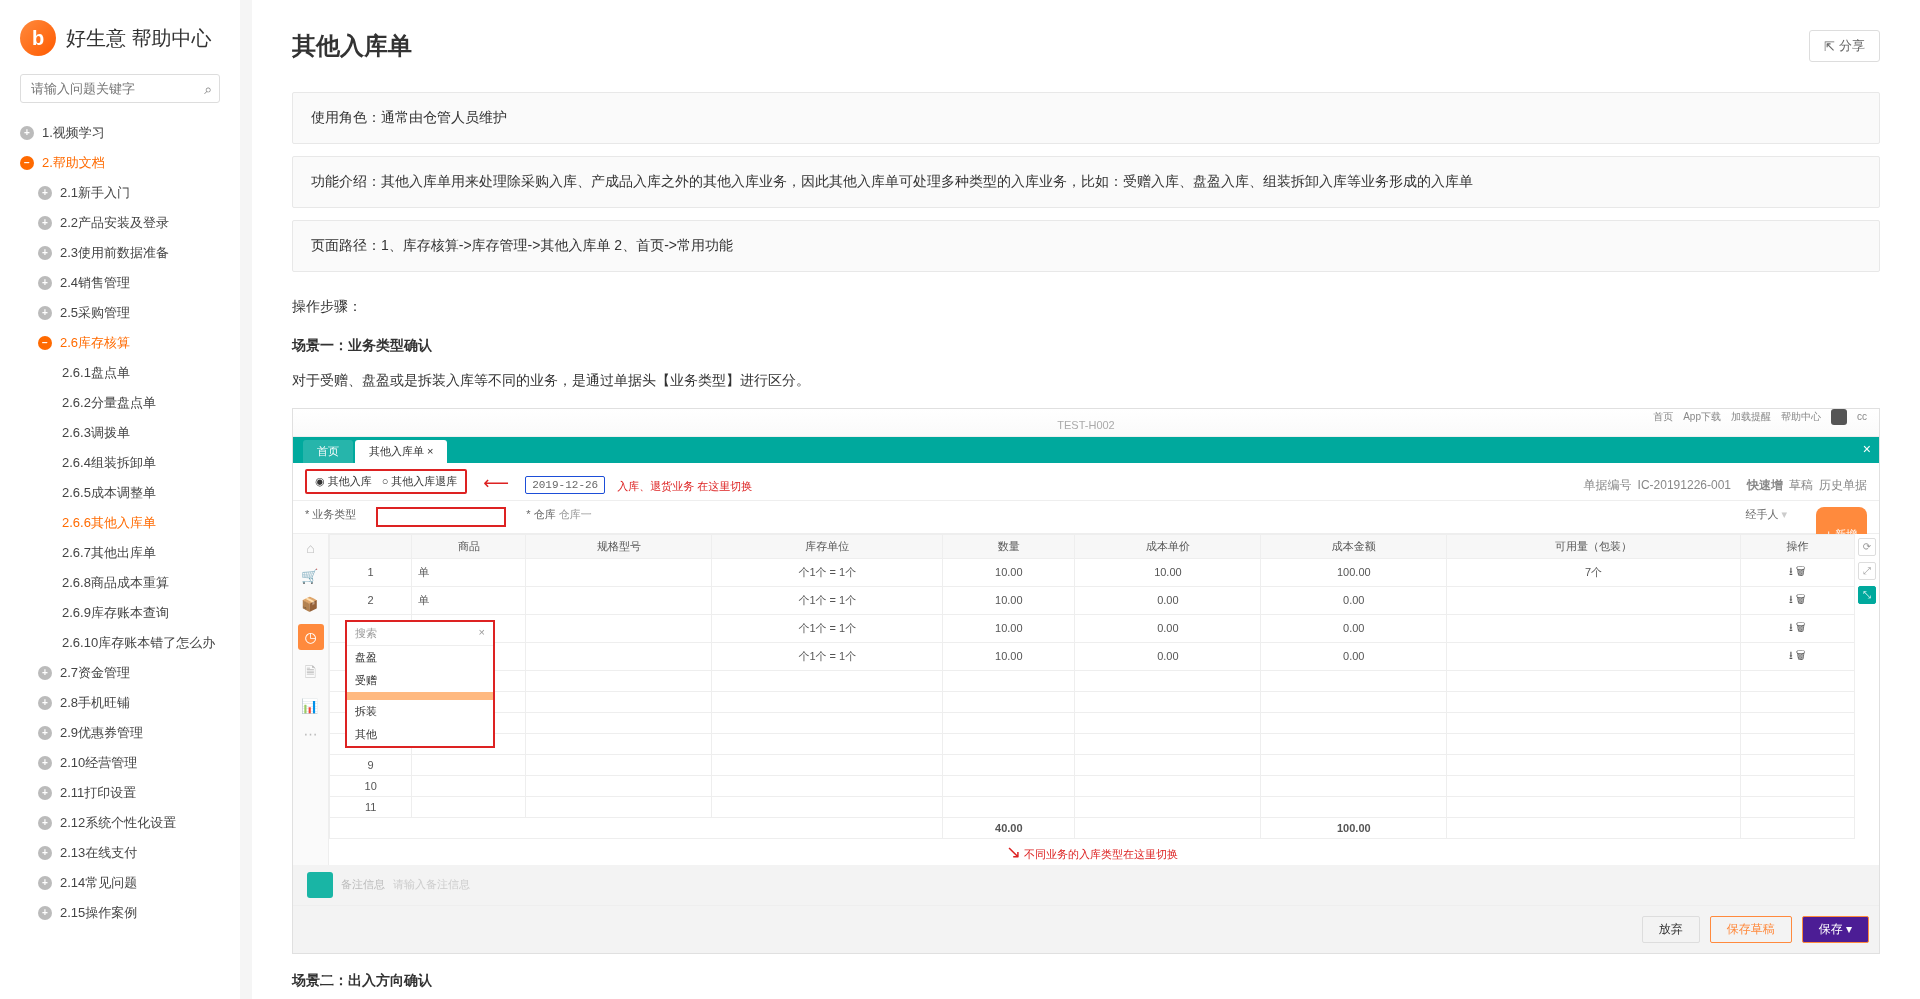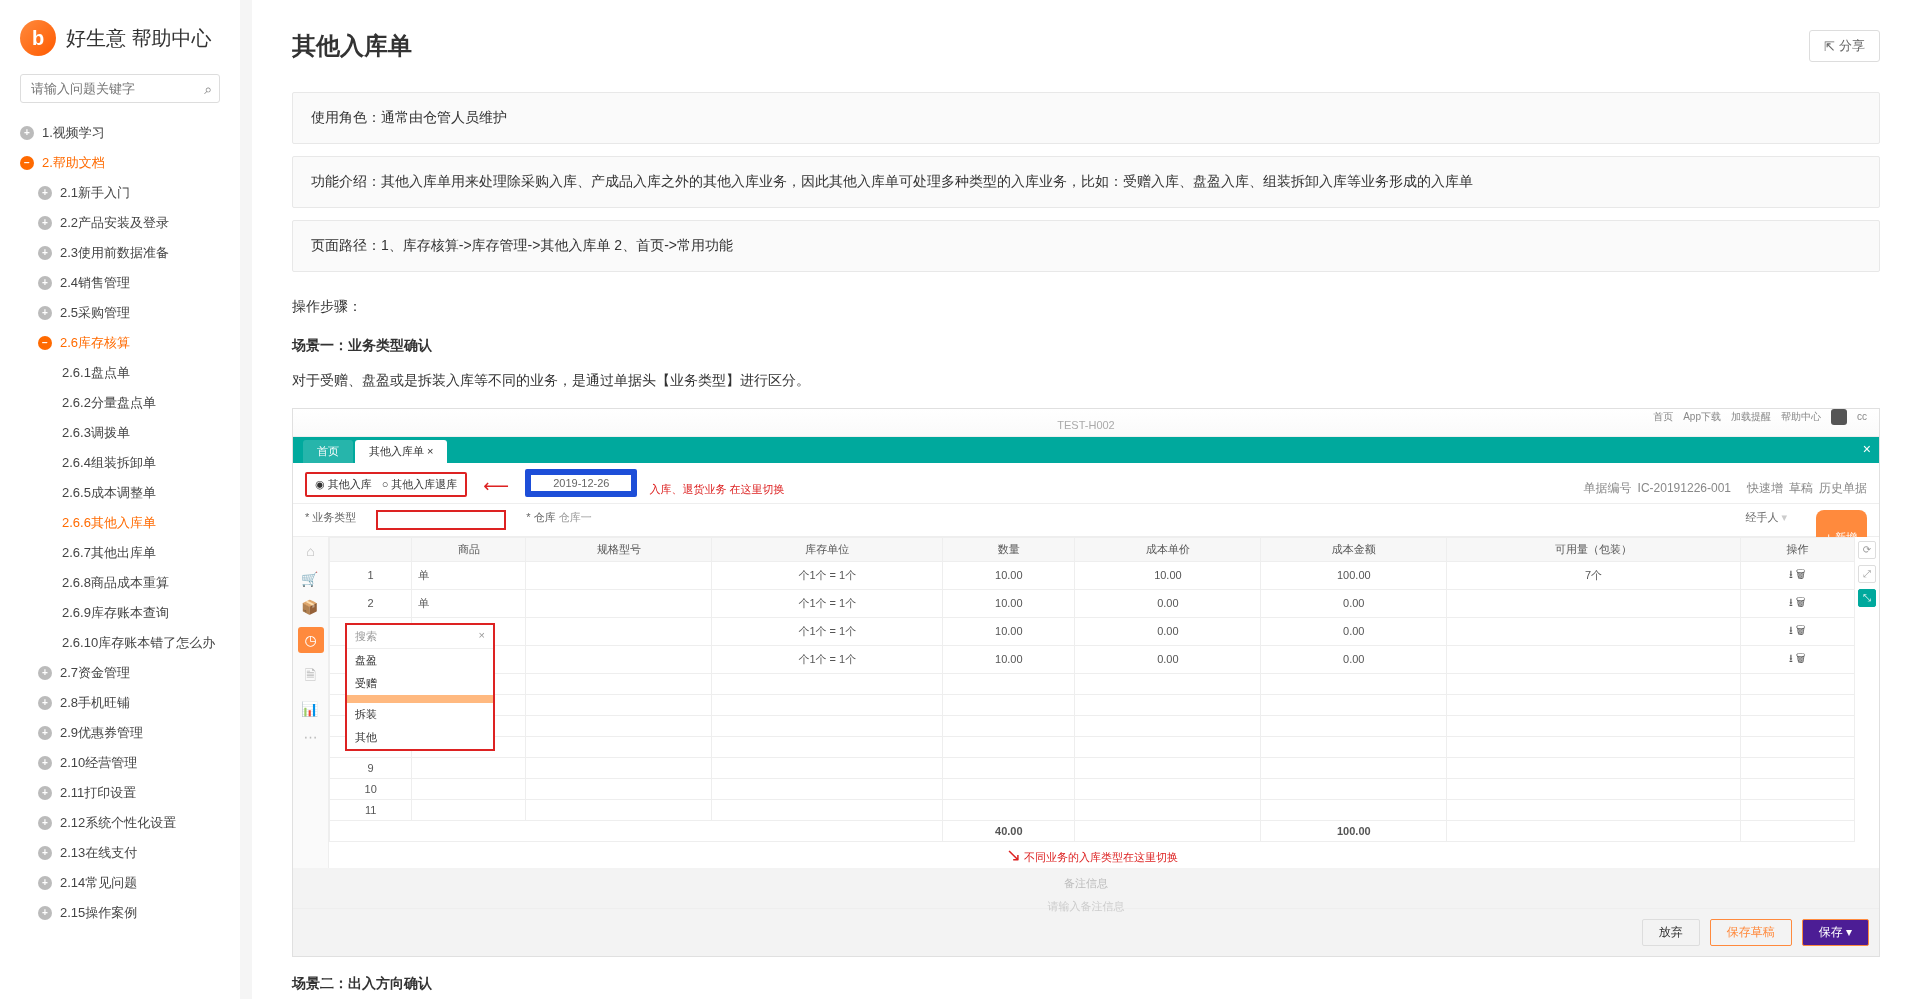--- a/index.html
+++ b/index.html
@@ -33,38 +33,38 @@
 .content p { margin: 8px 0; line-height: 1.8; color: #333; }
 .screenshot { border: 1px solid #e0e0e0; margin: 14px 0; background: #f3f3f3; text-align: left; }
 .ss-header { background: linear-gradient(#fff,#fafafa); height: 28px; display:flex; align-items:center; padding: 0 10px; border-bottom:1px solid #eee; font-size:11px; color:#aaa; gap:10px;flex-direction:column;}
 .ss-logo{width:18px;height:18px;border-radius:50%;background:linear-gradient(135deg,#ff8a3d,#ff5a00);}
 .ss-tabs { background:#00a99d; height:26px; display:flex; align-items:flex-end; padding:0 10px; position:relative;}
 .ss-tab { background:rgba(255,255,255,0.15); color:#fff; font-size:11px; padding:4px 14px; border-radius:3px 3px 0 0; margin-right:2px;}
 .ss-tab.active{background:#fff;color:#333;}
 .ss-tab-close{position:absolute; right:8px; top:4px; color:#fff; font-size:14px;}
 .ss-toolbar { background:#fff; padding:6px 12px; display:flex; align-items:center; gap:12px; font-size:11px; border-bottom:1px solid #eee; position:relative;}
 .ss-radio{border:2px solid #d22; padding:3px 8px; border-radius:2px; display:flex; gap:10px; align-items:center;}
-.ss-date{border:6px solid #1d4ed8; padding:2px 22px; border-radius:2px; color:#666;}
+.ss-date{border:1px solid #1d4ed8; padding:2px 6px; border-radius:2px; color:#666;font-family:Liberation Mono, monospace;}
 .ss-anno{color:#d22; font-size:11px;}
 .ss-arrow-left { color:#d22; font-size:18px; margin:0 4px;}
 .ss-filter-row{background:#fff; padding:6px 12px; display:flex; gap:20px; font-size:11px; color:#666; border-bottom:1px solid #eee; position:relative;}
 .ss-select{border:2px solid #d22; padding:2px 50px 2px 6px; height:20px; background:#fff; min-width:130px;}
 .ss-create-btn{position:absolute; right:12px; top:6px; background:#ff8a3d; color:#fff; padding:20px 10px; border-radius:8px;}
 .ss-lefticons{width:36px; background:#fafafa; border-right:1px solid #eee; display:flex; flex-direction:column; align-items:center; padding-top:6px; gap:12px; font-size:14px; color:#bbb;}
 .ss-lefticons .ico-active{background:#ff8a3d;color:#fff;width:26px;height:26px;display:flex;align-items:center;justify-content:center;border-radius:3px;}
 .ss-body{display:flex; background:#fff;}
 .ss-table{flex:1; font-size:11px;}
 .ss-table table{width:100%; border-collapse:collapse;}
 .ss-table th, .ss-table td{border:1px solid #eee; padding:4px 6px; text-align:center; color:#555;}
 .ss-table th{background:#f7f7f7; font-weight:500;}
 .ss-dropdown{border:2px solid #d22; position:absolute; left:52px; top:86px; width:150px; background:#fff; z-index:5; font-size:11px;}
 .ss-dropdown-head{border-bottom:1px solid #eee; padding:3px 6px; display:flex; justify-content:space-between; color:#999;}
 .ss-dropdown div{padding:4px 8px;}
 .ss-dropdown .sel{background:#ffb980;}
-.ss-footnote{height:40px; display:flex; align-items:center; padding:0 14px; gap:8px; font-size:11px; color:#bbb;flex-direction:column;}
+.ss-footnote{height:40px; display:flex; align-items:center; padding:0 14px; gap:8px; font-size:11px; color:#bbb;}
 .ss-memo-icon{width:26px;height:26px;background:#19b5a5;border-radius:3px;}
 .ss-actions{padding:10px; text-align:right; border-top:1px solid #eee;}
 .ss-actions .btn{display:inline-block; padding:4px 16px; border-radius:2px; font-size:12px; margin-left:6px; border:1px solid #ddd;}
 .ss-actions .btn.outline{color:#ff8a3d; border-color:#ff8a3d;}
 .ss-actions .btn.primary{background:#4c1d95;color:#fff;border-color:#ff8a3d;}
 .ss-anno2{color:#d22; font-size:11px; text-align:center; padding:2px 0;}
 .ss-anno2-arrow{color:#d22; font-size:18px;}
 .ss-righticons{width:24px;display:flex;flex-direction:column;gap:6px;padding-top:4px;align-items:center;}
 .ss-righticons span{width:18px;height:18px;border:1px solid #ddd;border-radius:2px;font-size:10px;display:flex;align-items:center;justify-content:center;color:#999;}
 .ss-righticons .hl{background:#00a99d;border-color:#00a99d;color:#fff;}
@@ -229,21 +229,21 @@
           <span class="ss-radio">
             <span>◉ <span>其他入库</span></span>
             <span>○ <span>其他入库退库</span></span>
           </span>
           <span class="ss-arrow-left">⟵</span>
           <span class="ss-date">2019-12-26</span>
           <span class="ss-anno">入库、退货业务 在这里切换</span>
           <div style="margin-left:auto;font-size:12px;color:#888;display:flex;gap:6px;align-items:center;">
             <span>单据编号</span>
             <span>IC-20191226-001</span>
-            <span style="margin-left:10px;">快速增</span>
+            <span style="margin-left:10px;font-weight:bold;">快速增</span>
             <span>草稿</span>
             <span>历史单据</span>
           </div>
         </div>
         <div class="ss-filter-row" style="position:relative;">
           <span>* <span>业务类型</span></span>
           <span class="ss-select"></span>
           <span>* <span>仓库</span> <span style="color:#999;">仓库一</span></span>
           <span style="margin-left:auto;margin-right:80px;"><span>经手人</span> <span style="color:#ccc;">▾</span></span>
           <span class="ss-create-btn">+ 新增</span>

